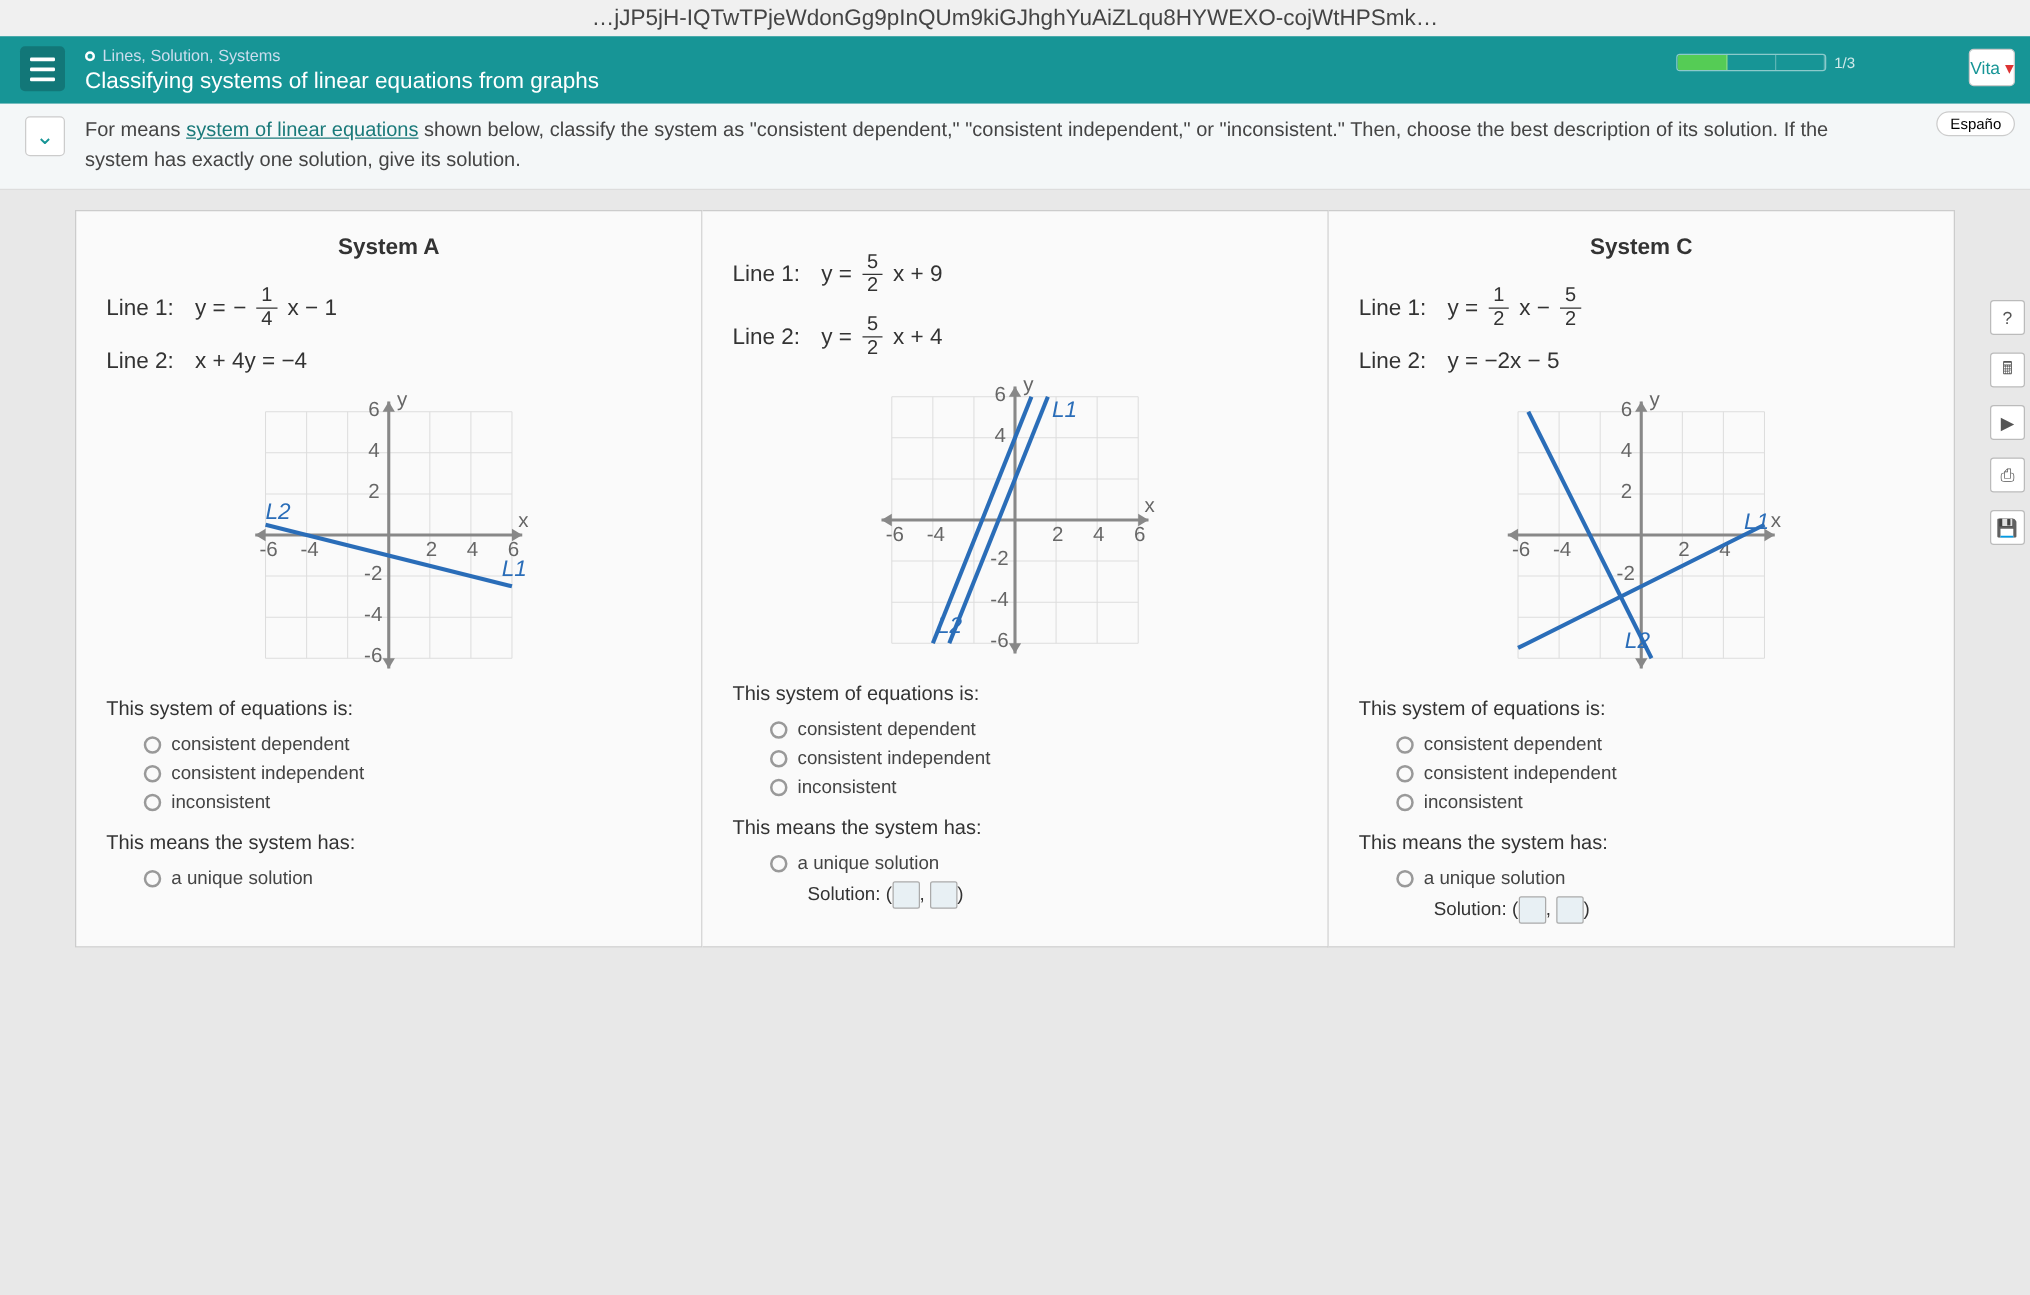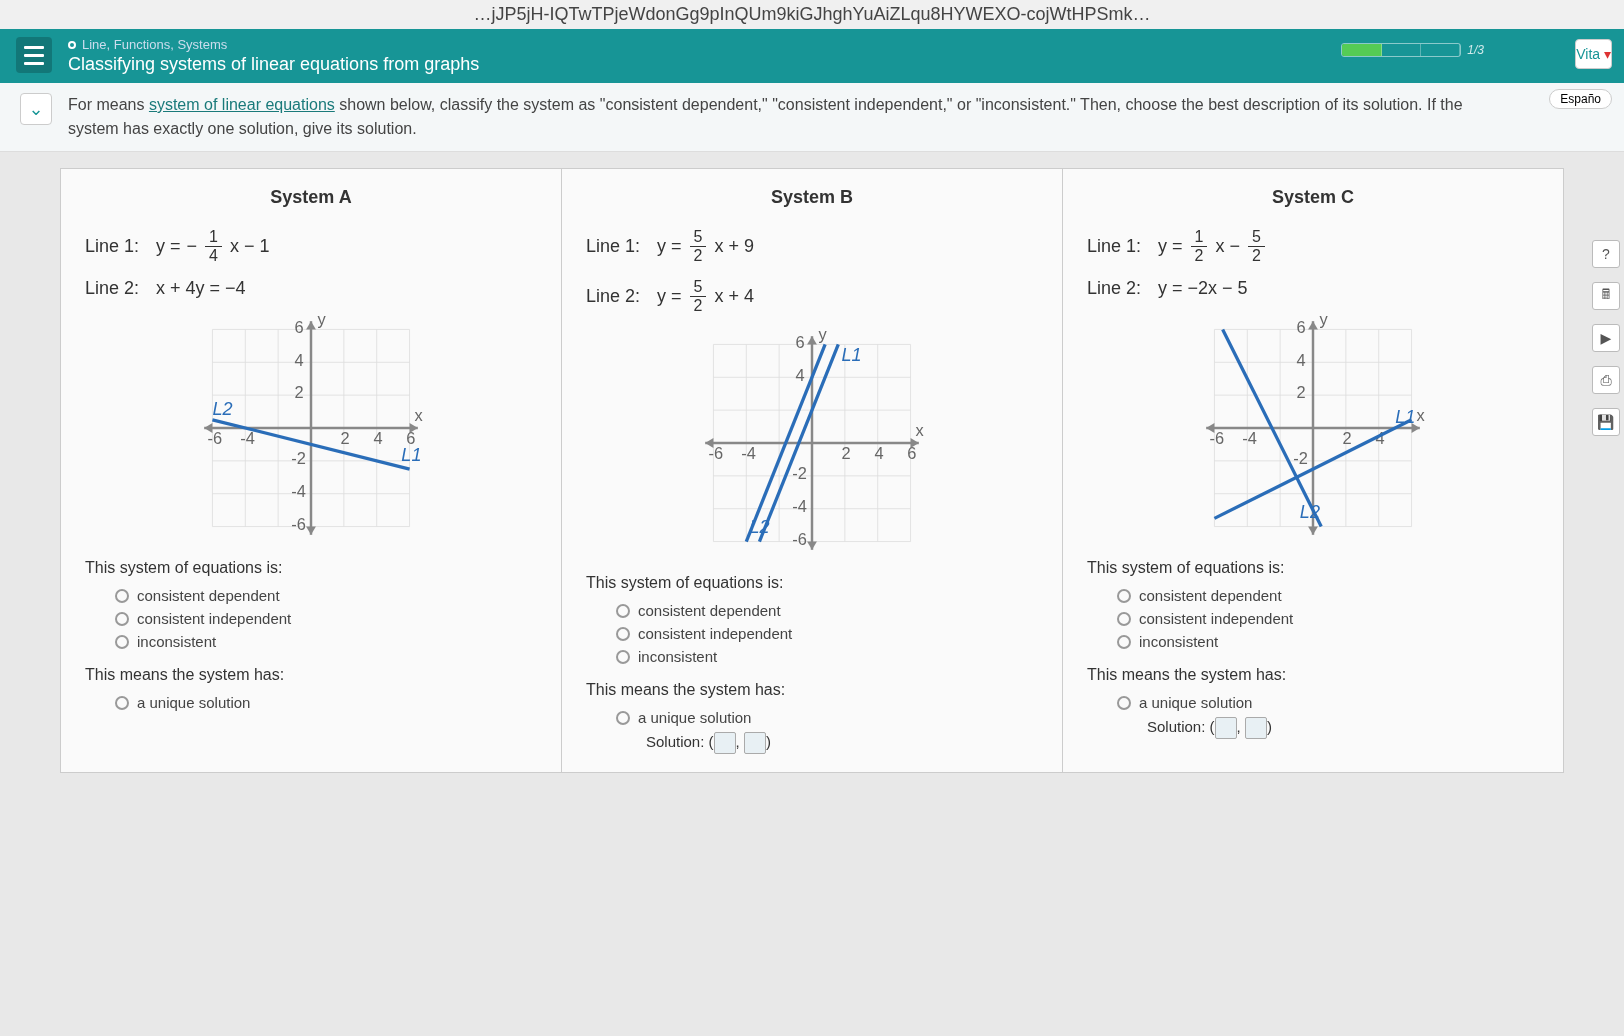--- a/index.html
+++ b/index.html
@@ -7,21 +7,21 @@
 
 .url-bar { background: #f0f0f0; padding: 4px 0; text-align: center; font-size: 18px; color: #444; font-family: sans-serif; }
 
 .header { background: #179596; color: white; display: flex; align-items: flex-start; padding: 8px 16px; position: relative; }
 .hamburger { width: 36px; height: 36px; display: flex; flex-direction: column; justify-content: center; gap: 5px; background: rgba(0,0,0,0.2); border-radius: 4px; padding: 8px; margin-right: 16px; cursor: pointer; }
 .hamburger span { height: 3px; background: white; border-radius: 1px; }
 .header-text { flex: 1; }
 .breadcrumb { font-size: 13px; color: #cde; display: flex; align-items: center; gap: 6px; }
 .breadcrumb-dot { width: 8px; height: 8px; border-radius: 50%; border: 2px solid #fff; }
 .lesson-title { font-size: 18px; color: white; margin-top: 2px; }
-.progress-wrap { position: absolute; right: 140px; top: 14px; display: flex; align-items: center; gap: 6px; font-style: italic; }
+.progress-wrap { position: absolute; right: 140px; top: 14px; display: flex; align-items: center; gap: 6px; }
 .progress-bar { width: 120px; height: 14px; border: 1px solid rgba(255,255,255,0.5); border-radius: 3px; overflow: hidden; display: flex; }
 .progress-seg { flex: 1; border-right: 1px solid rgba(255,255,255,0.3); }
 .progress-seg.filled { background: #5c5; }
 .progress-label { font-size: 12px; color: rgba(255,255,255,0.8); }
 .vita-btn { position: absolute; right: 12px; top: 10px; background: white; color: #179596; padding: 6px 0; border-radius: 4px; font-size: 14px; border: 1px solid #ccc; cursor: pointer; }
 
 .subheader { background: #f4f7f8; display: flex; align-items: flex-start; padding: 10px 20px; border-bottom: 1px solid #ddd; position: relative; }
 .collapse-icon { width: 32px; height: 32px; border: 1px solid #ccc; border-radius: 4px; display: flex; align-items: center; justify-content: center; margin-right: 16px; color: #179596; font-size: 18px; cursor: pointer; background: white; }
 .instructions { flex: 1; font-size: 16px; color: #444; line-height: 1.5; padding-right: 100px; }
 .instructions .link { color: #1a7a7a; text-decoration: underline; }
@@ -60,21 +60,21 @@
 
 <div class="header">
   <div class="hamburger">
       <span></span>
       <span></span>
       <span></span>
     </div>
   <div class="header-text">
     <div class="breadcrumb">
       <span class="breadcrumb-dot"></span>
-      <span>Line, Functions, Systems</span>
+      <span>Lines, Solution, Systems</span>
     </div>
     <div class="lesson-title">Classifying systems of linear equations from graphs</div>
   </div>
   <div class="progress-wrap">
     <div class="progress-bar">
       <div class="progress-seg filled"></div>
         <div class="progress-seg"></div>
         <div class="progress-seg"></div>
     </div>
     <span class="progress-label">1/3</span>
@@ -159,21 +159,20 @@
         <span>inconsistent</span>
       </div>
     <div class="q-text">This means the system has:</div>
     <div class="radio-row">
         <span class="circle"></span>
         <span>a unique solution</span>
       </div>
   </div>
 
   <div class="system-col">
-    <div class="sys-title">System B</div>
     <div class="eq-line">
       <span>Line 1:</span>&nbsp;
       <span>y =</span>
       <span class="frac">
           <span class="num">5</span>
           <span class="den">2</span>
         </span>
       <span>x + 9</span>
     </div>
     <div class="eq-line">

